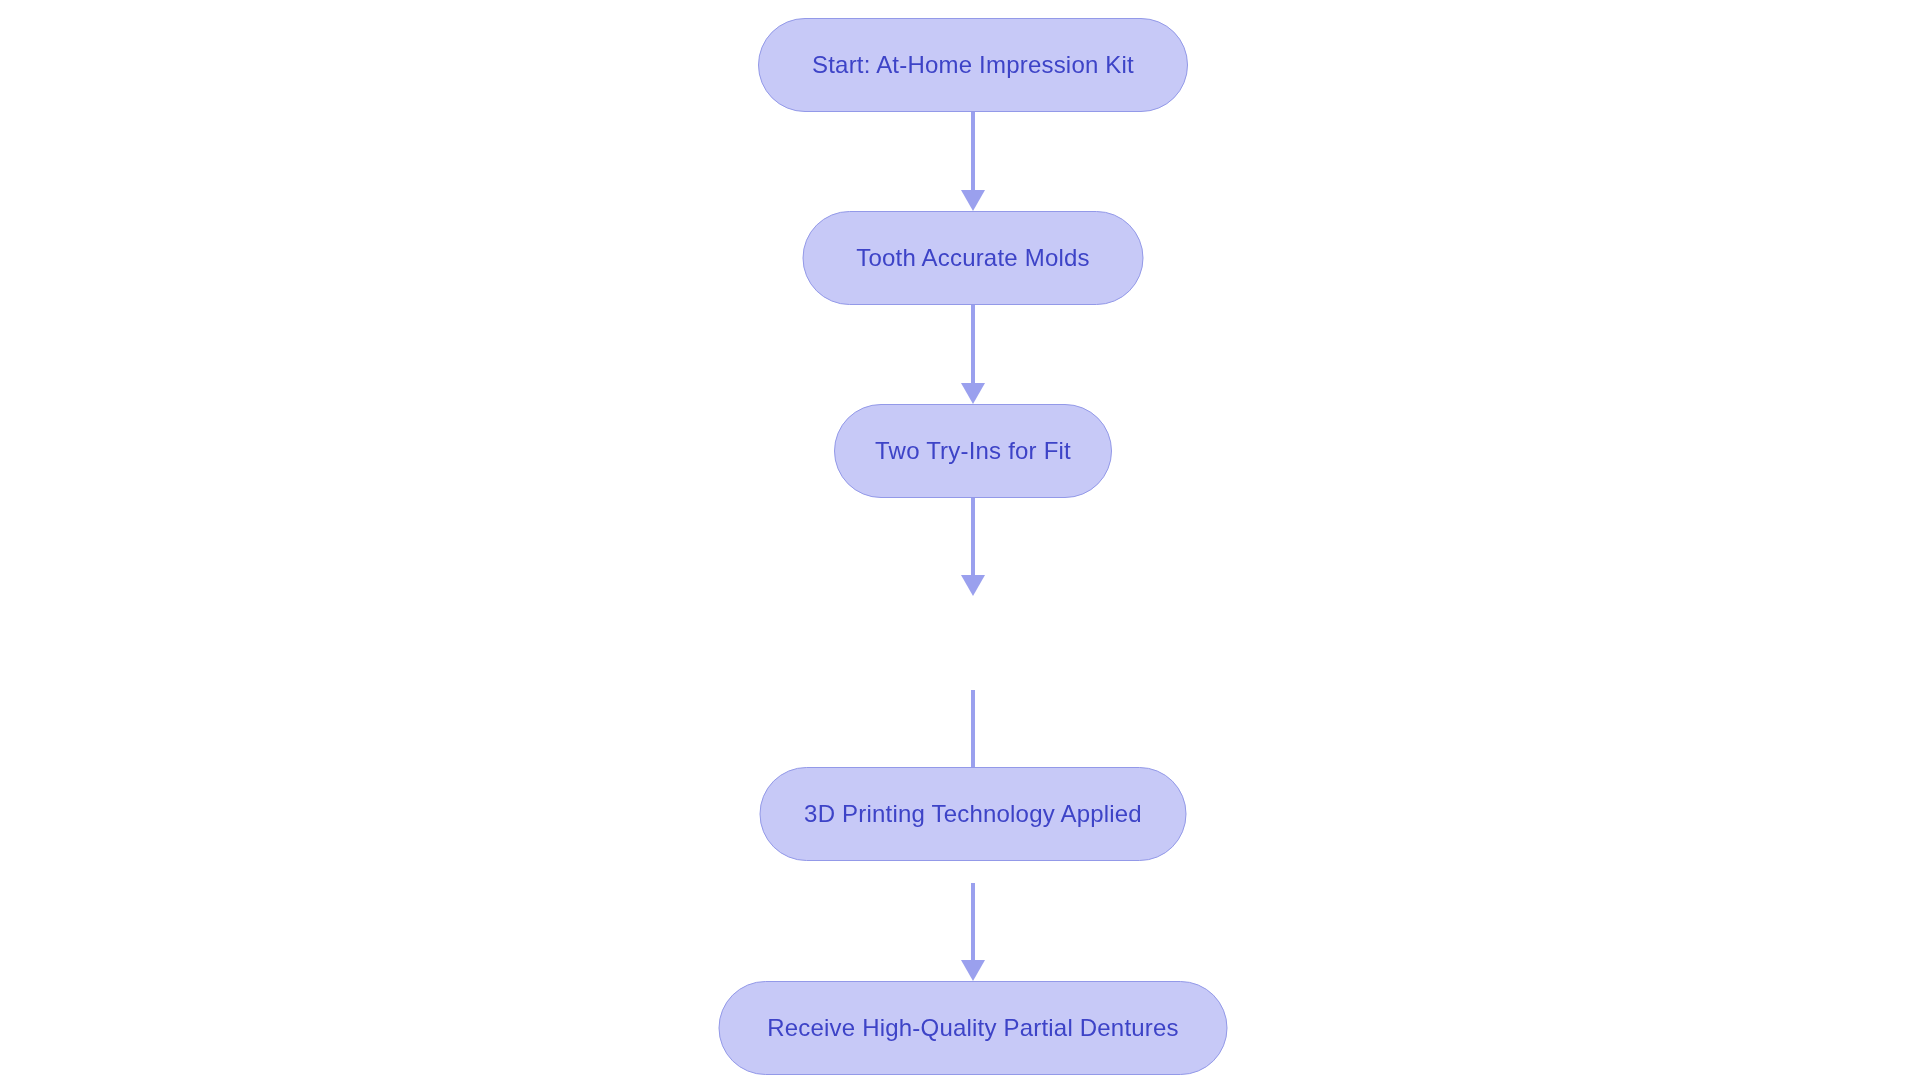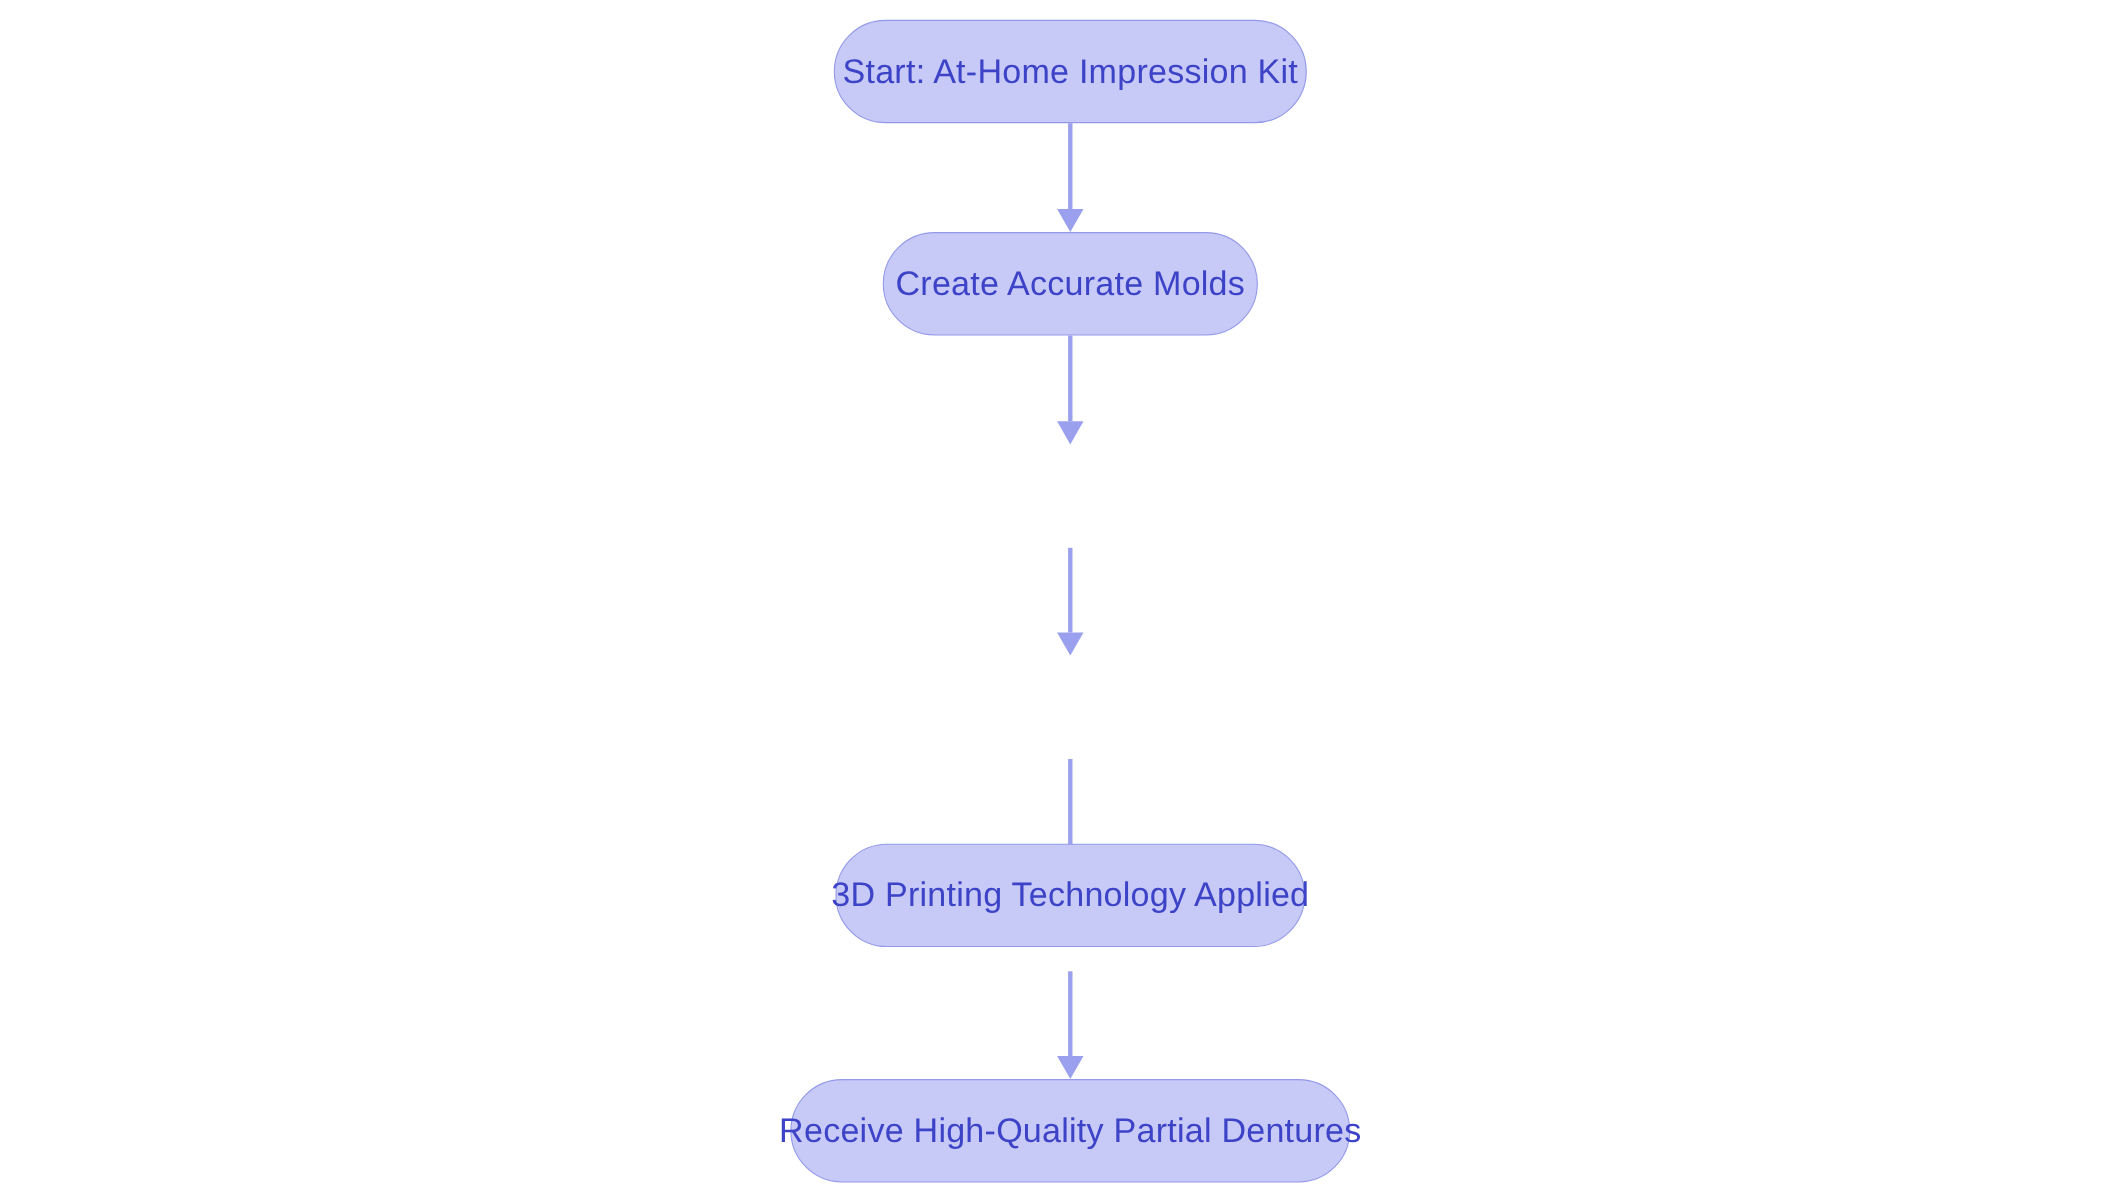--- a/index.html
+++ b/index.html
@@ -26,21 +26,21 @@
     height: 94px;
     border-radius: 47px;
     background: var(--node-fill);
     border: 1.5px solid var(--node-border);
     display: flex;
     align-items: center;
     justify-content: center;
   }
   .node-label {
     color: var(--node-text);
-    font-size: 31px;
+    font-size: 24px;
     letter-spacing: 0.2px;
     white-space: nowrap;
     text-align: center;
   }
   .n1 { top: 18px;  width: 430px; }
   .n2 { top: 211px; width: 341px; }
   .n3 { top: 404px; width: 278px; }
   .n4 { top: 596px; width: 472px; }
   .n5 { top: 767px; width: 427px; }
   .n6 { top: 981px; width: 509px; }
@@ -78,28 +78,31 @@
   <div class="node n1">
     <span class="node-label">Start: At-Home Impression Kit</span>
   </div>
 
   <div class="arrow a1">
     <div class="arrow-line"></div>
     <div class="arrow-head"></div>
   </div>
 
   <div class="node n2">
-    <span class="node-label">Create Accurate Molds</span>
+    <span class="node-label">Tooth Accurate Molds</span>
   </div>
 
   <div class="arrow a2">
     <div class="arrow-line"></div>
     <div class="arrow-head"></div>
   </div>
 
+  <div class="node n3">
+    <span class="node-label">Two Try-Ins for Fit</span>
+  </div>
 
   <div class="arrow a3">
     <div class="arrow-line"></div>
     <div class="arrow-head"></div>
   </div>
 
 
   <div class="arrow a4">
     <div class="arrow-line"></div>
     <div class="arrow-head"></div>

